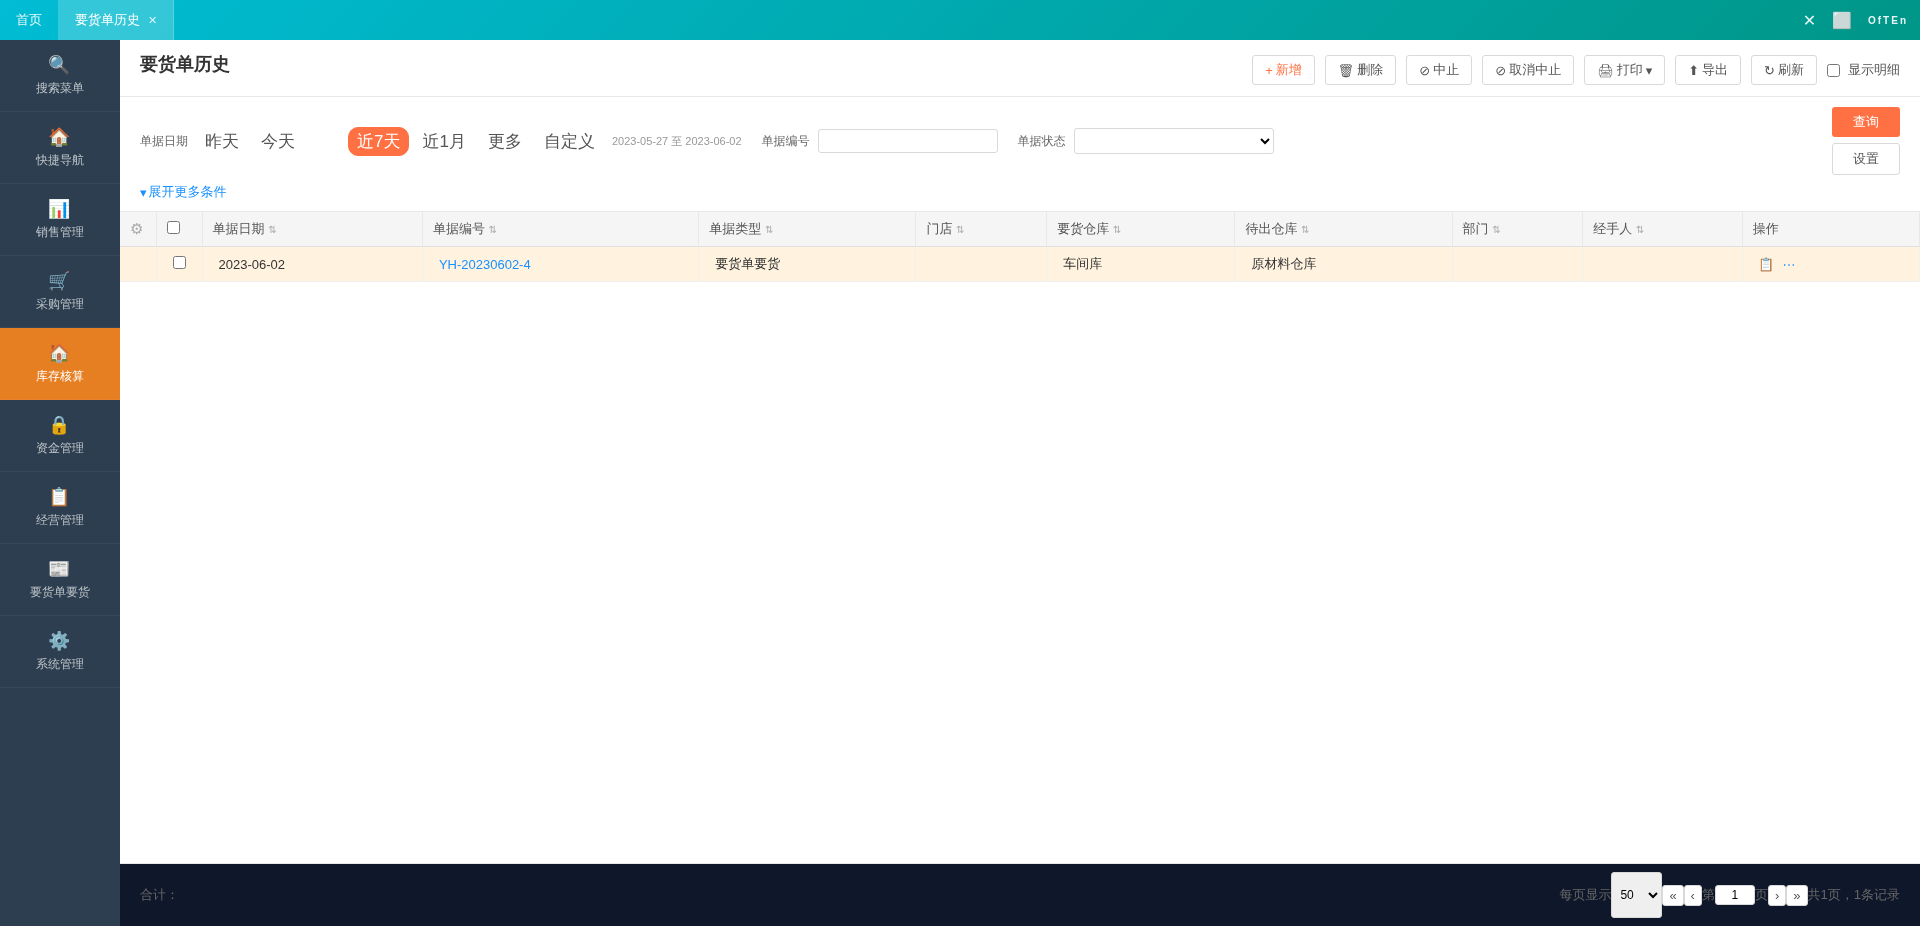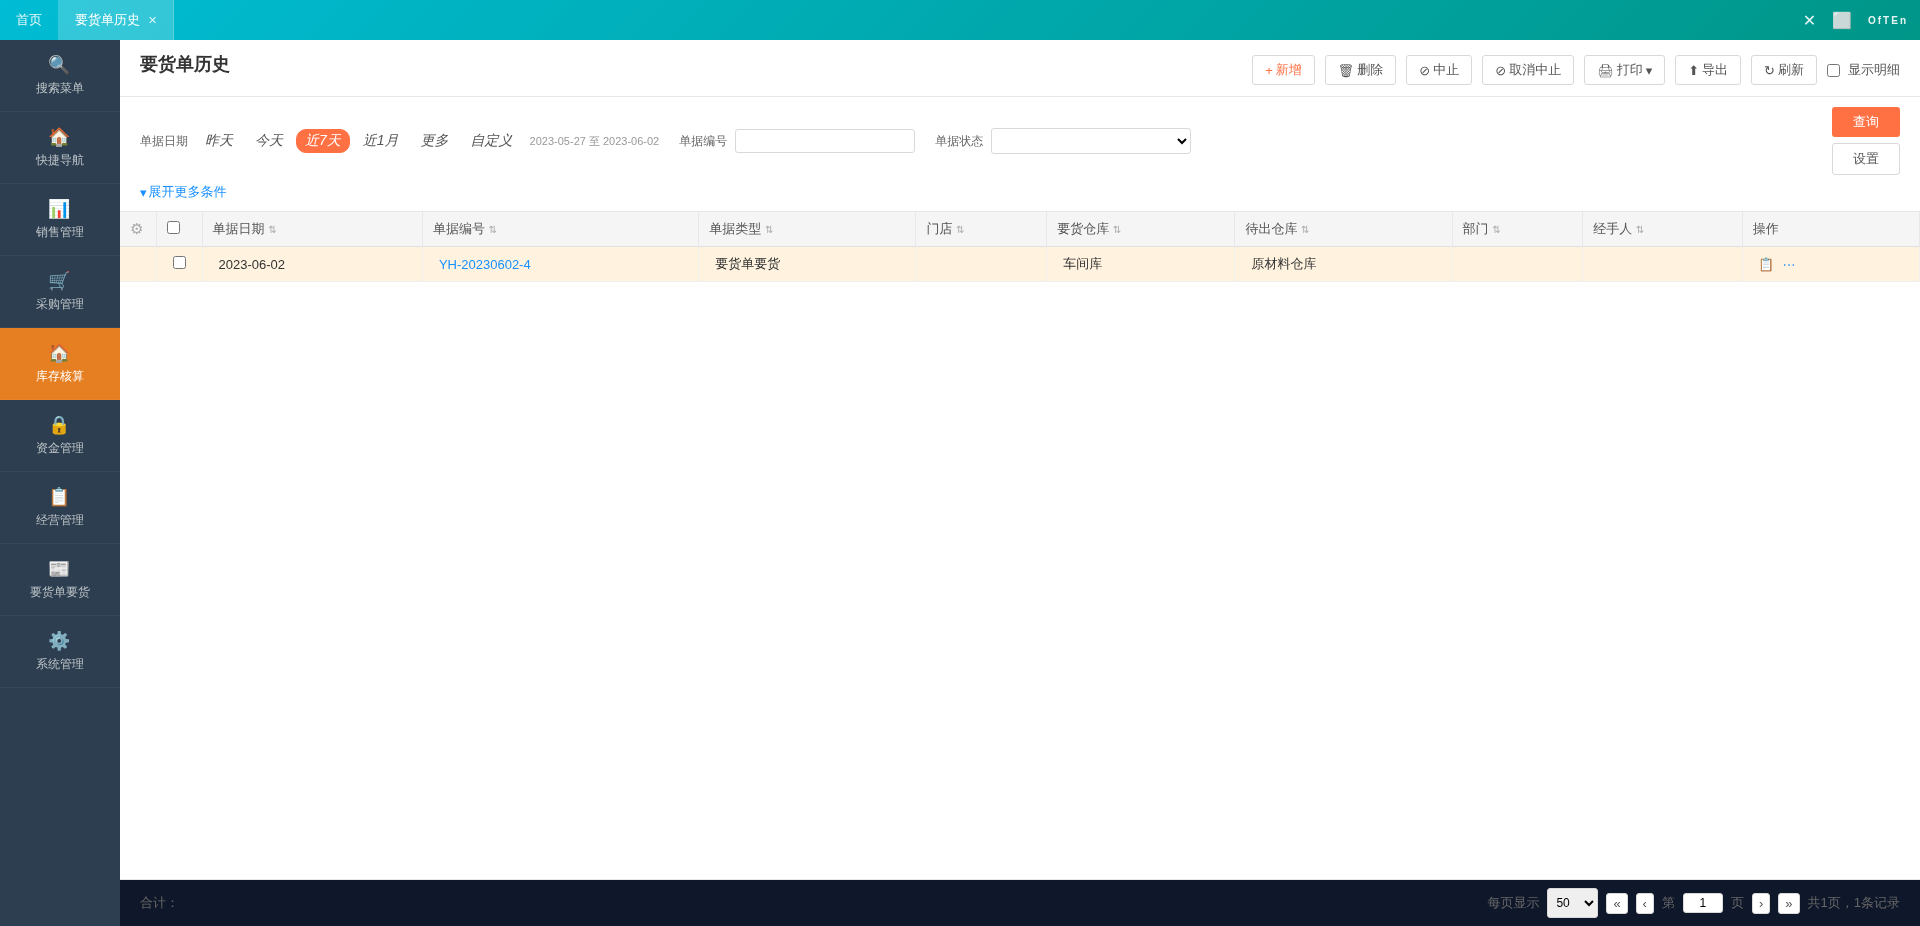--- a/index.html
+++ b/index.html
@@ -134,30 +134,30 @@
       white-space: nowrap;
     }
     .date-shortcuts {
       display: flex;
       align-items: center;
       gap: 4px;
     }
     .date-btn {
       padding: 2px 8px;
       border-radius: 10px;
-      font-size: 14px;
+      font-size: 17px;
       cursor: pointer;
       border: 1px solid transparent;
       color: #555;
-      font-style: italic;
     }
     .date-btn.active {
       background: #ff7043;
       color: white;
       border-color: #ff7043;
+      margin-left: 40px;
     }
     .date-range {
       font-size: 11px;
       color: #999;
     }
     .filter-input {
       border: 1px solid #d9d9d9;
       border-radius: 3px;
       padding: 4px 8px;
       font-size: 12px;
@@ -251,26 +251,26 @@
       display: flex;
       align-items: center;
       color: #666;
       font-size: 12px;
       flex-shrink: 0;
     }
     .pagination {
       margin-left: auto;
       display: flex;
       align-items: center;
-      gap: 8px;
+      gap: 0;
     }
     .page-size-select {
       border: 1px solid #d9d9d9;
       border-radius: 3px;
-      padding: 6px 4px;
+      padding: 14px 4px;
       font-size: 12px;
     }
     .page-nav-btn {
       border: 1px solid #d9d9d9;
       background: white;
       border-radius: 3px;
       padding: 2px 6px;
       cursor: pointer;
       color: #555;
     }

